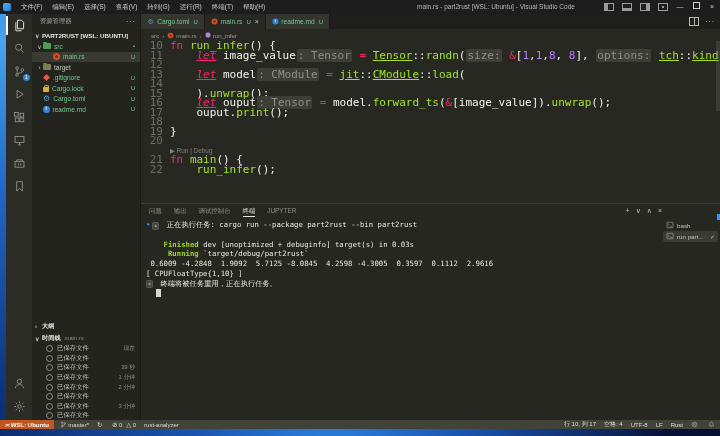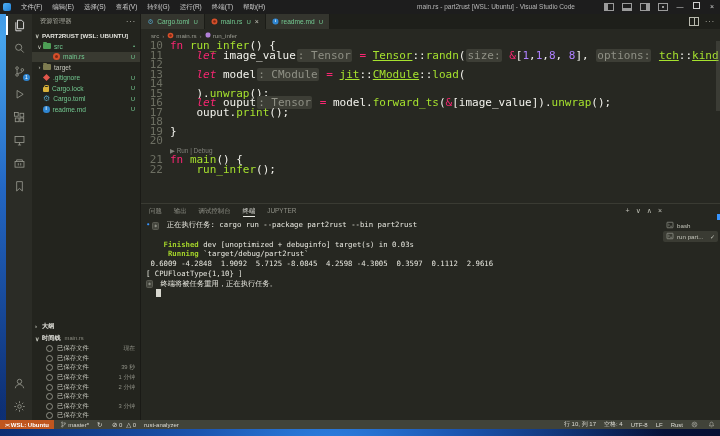--- a/index.html
+++ b/index.html
@@ -73,21 +73,21 @@
   .tb-actions .more{font-size:7px;letter-spacing:1px;margin-right:5px;}
   .breadcrumb{position:absolute;left:0;top:15px;right:0;height:12px;display:flex;align-items:center;font-size:6.2px;color:#9d9e94;padding-left:10px;background:#272822;}
   .breadcrumb .sep{margin:0 3px;color:#7a7b71;}
   .breadcrumb .crumb{display:flex;align-items:center;}
   .breadcrumb .fi{margin-right:2px;transform:scale(.8);}
   .code{position:absolute;left:0;top:27px;right:0;bottom:0;overflow:hidden;}
   .code-line{display:flex;height:9.5px;line-height:9.5px;font-family:"DejaVu Sans Mono",monospace;font-size:11px;}
   .ln{width:22px;text-align:right;padding-right:7px;color:#6c6e62;flex:none;}
   .ct{white-space:pre;}
   .lens-row{height:9.5px;line-height:9.5px;padding-left:29px;color:#80817a;font-size:6.4px;}
-  .tk-k{color:#f92672;margin-top:20px;} .tk-ki{color:#f92672;font-style:italic;}
+  .tk-k{color:#f92672;margin-top:20px;} .tk-ki{color:#f92672;font-style:italic;text-decoration:underline;}
   .tk-f{color:#a6e22e;} .tk-tu{color:#a6e22e;text-decoration:underline;}
   .tk-s{color:#e6db74;} .tk-n{color:#ae81ff;} .tk-w{color:#f2f2ec;}
   .tk-c{color:#74705d;} .tk-cn{color:#f5f5ef;font-style:italic;}
   .tk-i{background:#3d3e36;color:#8f9085;border-radius:2px;padding:0 1px;margin:0 1px;}
   .scrollbar{position:absolute;right:0;top:27px;width:4px;height:70px;background:rgba(120,120,110,.25);}
   
   .panel{position:absolute;left:141px;top:203px;width:579px;height:217px;background:#262721;border-top:1px solid #3a3b33;box-sizing:border-box;}
   .ptabs{display:flex;align-items:center;height:13px;padding-left:8px;}
   .ptab{font-size:6.4px;color:#8f9087;margin-right:12px;height:13px;line-height:13px;box-sizing:border-box;}
   .ptab.active{color:#e7e7e1;border-bottom:1px solid #e7e7e1;}

